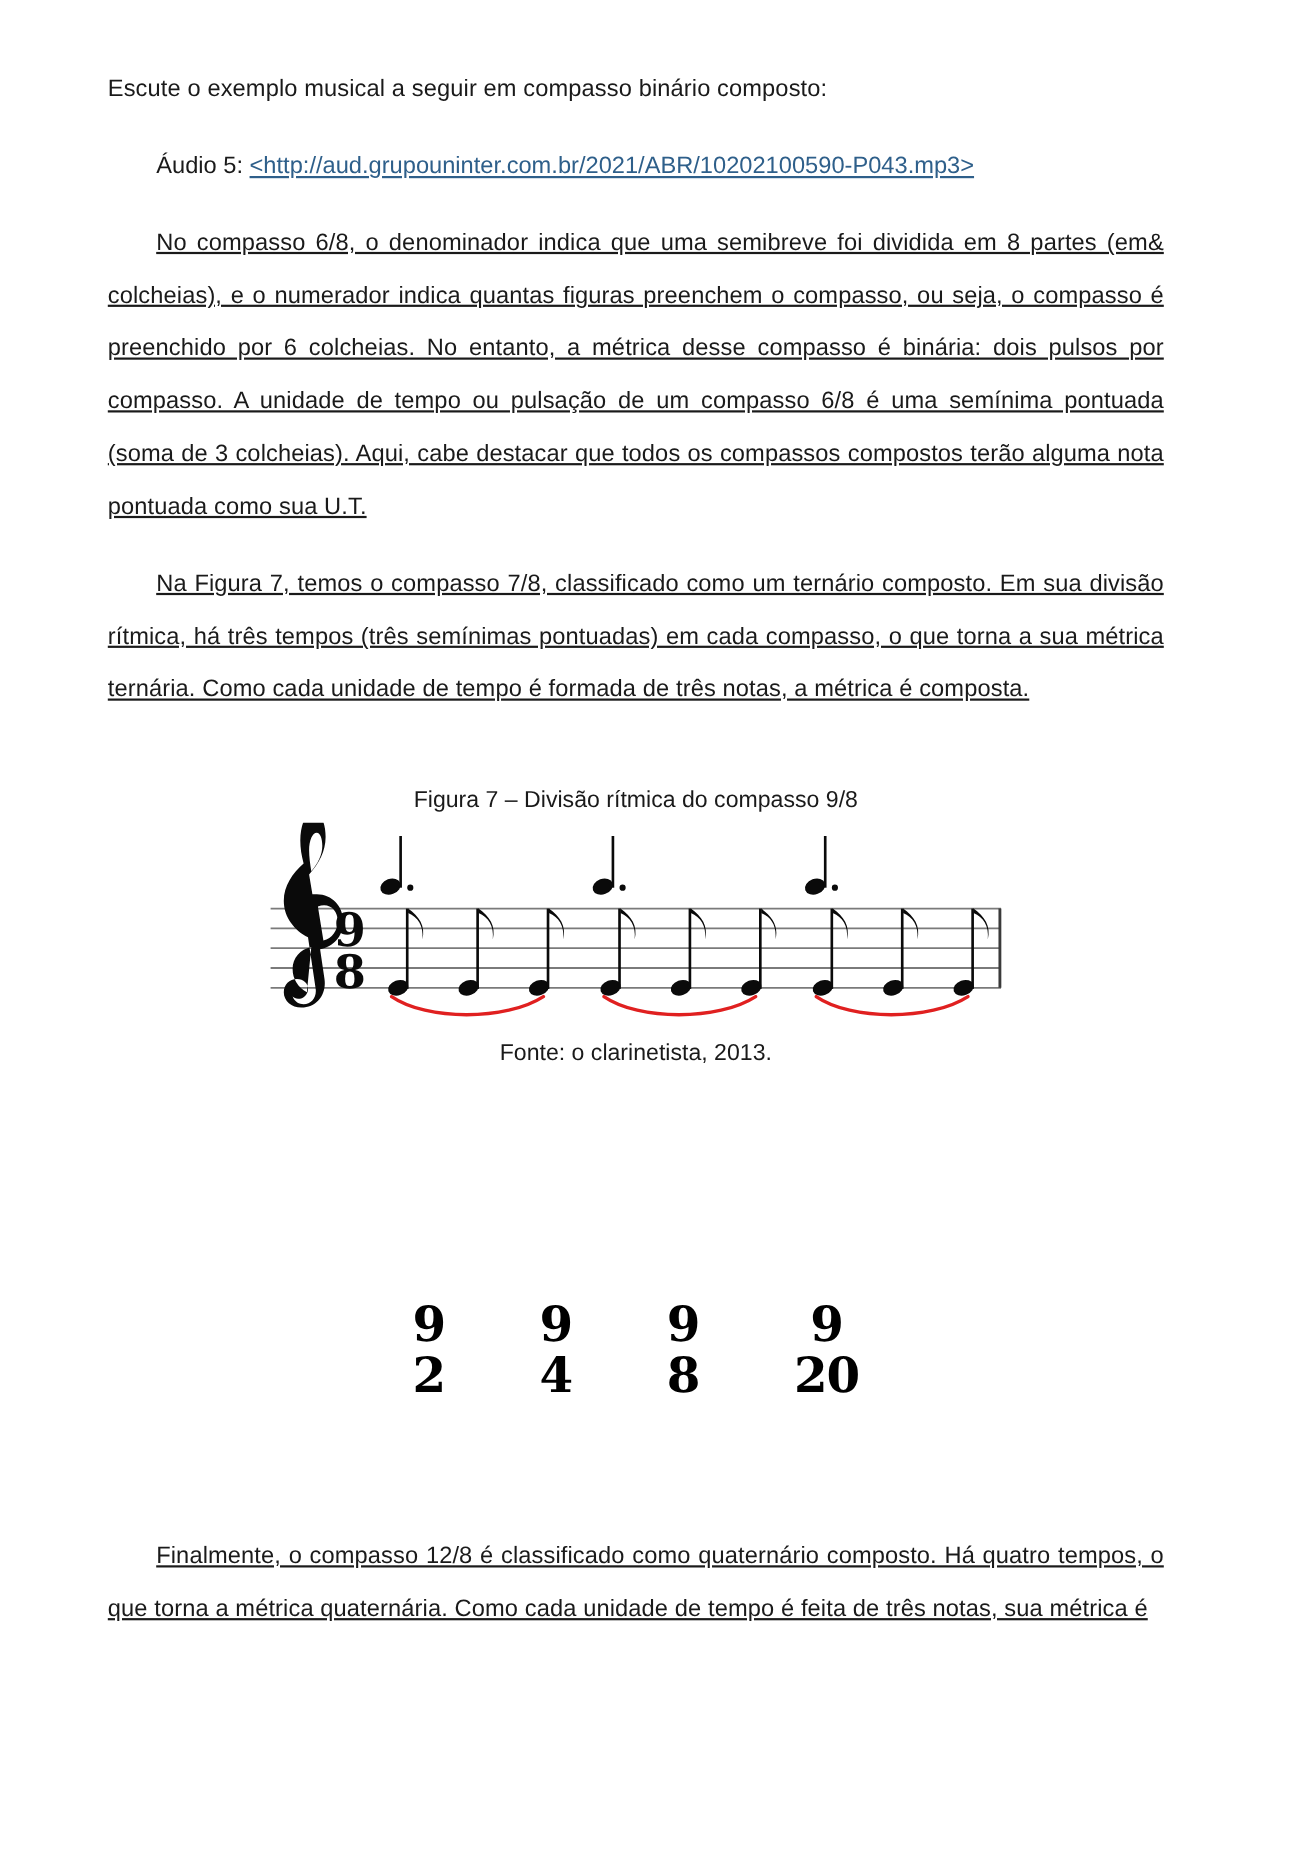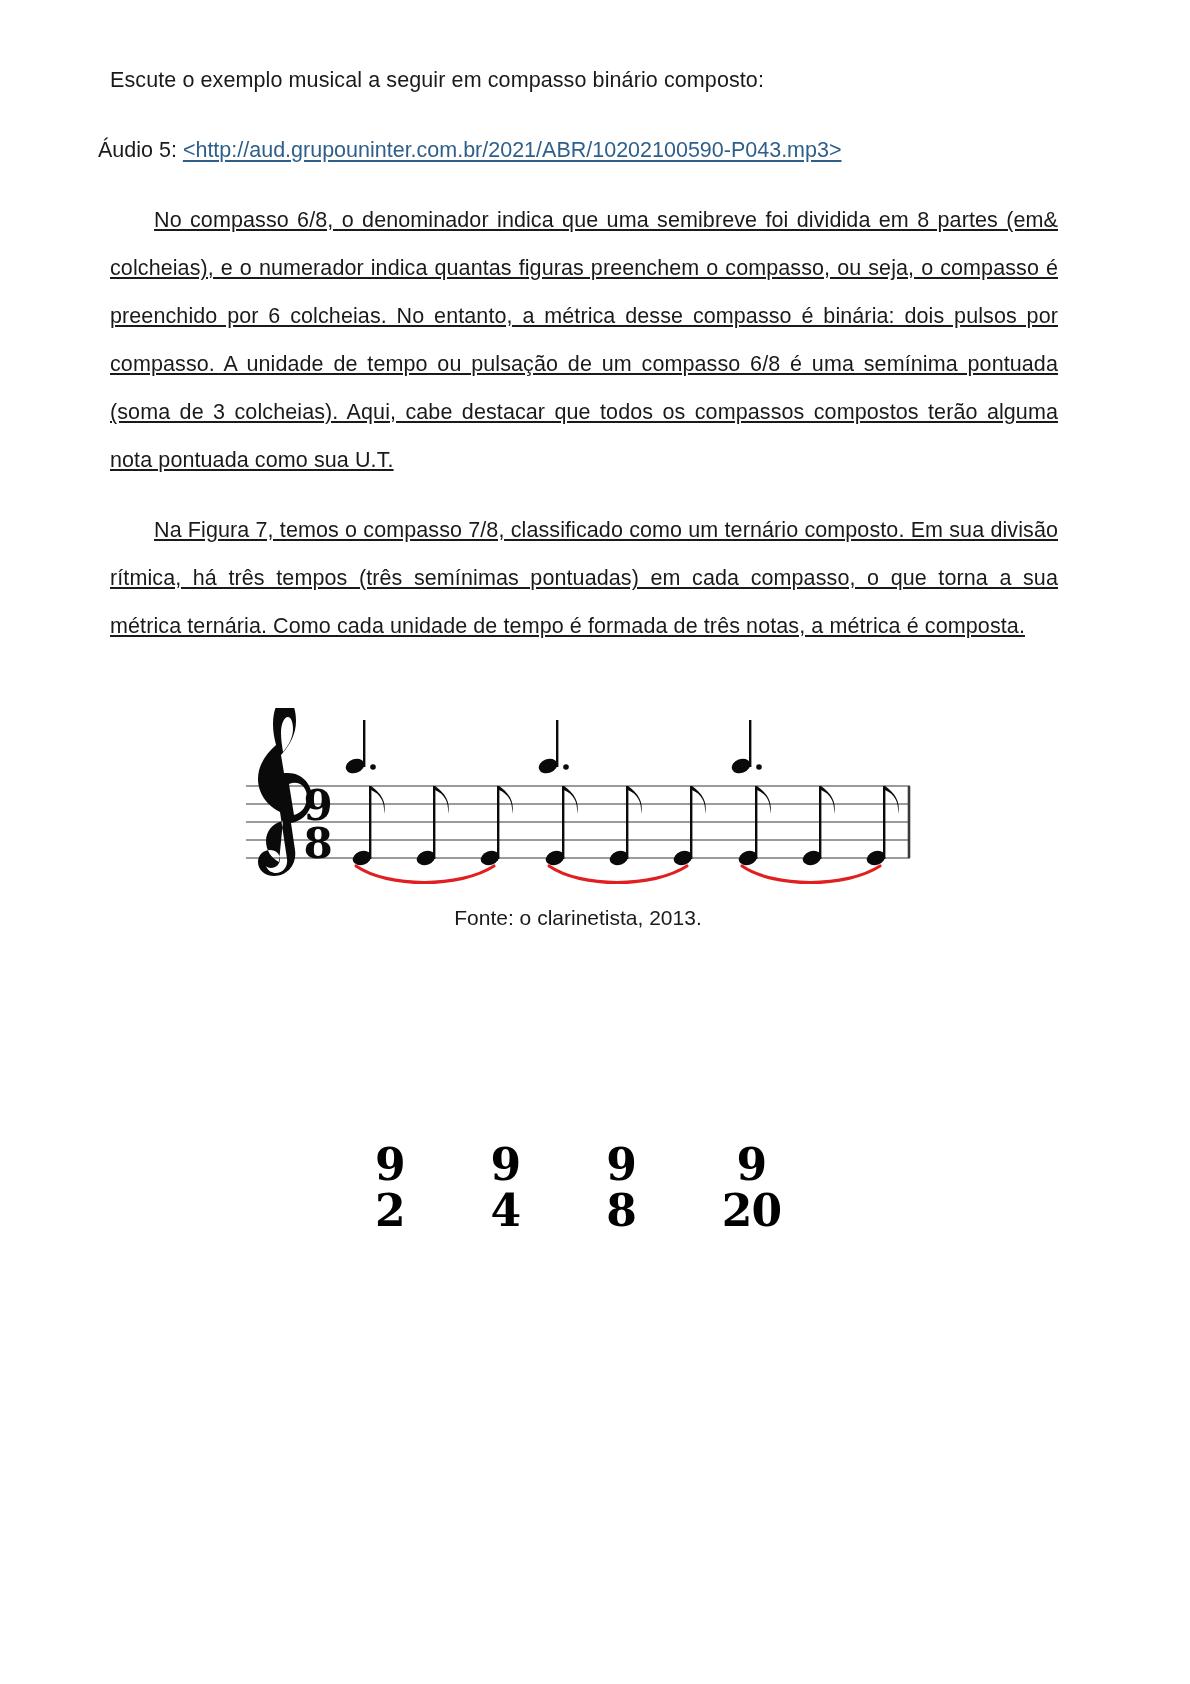--- a/index.html
+++ b/index.html
@@ -16,37 +16,38 @@
     color: #0d0d0d;
     overflow: hidden;
   }
   .content {
     position: absolute;
     left: 98px;
     top: 56px;
     width: 960px;
   }
   p.body {
-    margin: 0 0 0 12px;
+    margin: 0 0 0 0;
     font-size: 21.5px;
     line-height: 48px;
     text-align: justify;
     text-justify: inter-word;
     color: #1a1a1a;
     letter-spacing: 0.1px;
   }
   p.body.indent { text-indent: 44px; text-decoration: underline; }
   .spacer-sm { height: 22px; }
   .spacer-md { height: 44px; }
   .spacer-lg { height: 58px; }
 
   .audio-line {
     font-size: 21.5px;
     line-height: 48px;
     color: #1a1a1a;
+    margin-left: 44px;
   }
   .audio-link {
     color: #2e5f8a;
     text-decoration: underline;
     text-underline-offset: 3px;
   }
 
   .fig-caption {
     text-align: center;
     font-size: 21px;
@@ -101,20 +102,21 @@
     <div class="spacer-sm"></div>
 
     <p class="body indent">No compasso 6/8, o denominador indica que uma semibreve foi dividida em 8 partes (em&amp; colcheias), e o numerador indica quantas figuras preenchem o compasso, ou seja, o compasso é preenchido por 6 colcheias. No entanto, a métrica desse compasso é binária: dois pulsos por compasso. A unidade de tempo ou pulsação de um compasso 6/8 é uma semínima pontuada (soma de 3 colcheias). Aqui, cabe destacar que todos os compassos compostos terão alguma nota pontuada como sua U.T.</p>
 
     <div class="spacer-sm"></div>
 
     <p class="body indent">Na Figura 7, temos o compasso 7/8, classificado como um ternário composto. Em sua divisão rítmica, há três tempos (três semínimas pontuadas) em cada compasso, o que torna a sua métrica ternária. Como cada unidade de tempo é formada de três notas, a métrica é composta.</p>
 
     <div class="spacer-lg"></div>
 
+    <div class="fig-caption">Figura 7 – Divisão rítmica do compasso 9/8</div>
 
     <div class="staff-wrap">
       <svg class="staff-svg" width="680" height="190" viewBox="0 0 680 190" xmlns="http://www.w3.org/2000/svg">
 
         <g stroke="#7a7a7a" stroke-width="1.6">
           <line x1="8" y1="78" x2="672" y2="78"></line>
           <line x1="8" y1="96" x2="672" y2="96"></line>
           <line x1="8" y1="114" x2="672" y2="114"></line>
           <line x1="8" y1="132" x2="672" y2="132"></line>
           <line x1="8" y1="150" x2="672" y2="150"></line>
@@ -229,15 +231,16 @@
       </div>
       <div class="timesig">
         <span class="num">9</span>
         <span class="den">20</span>
       </div>
     </div>
 
     <div class="spacer-lg"></div>
     <div class="spacer-lg"></div>
 
+    <p class="body indent">Finalmente, o compasso 12/8 é classificado como quaternário composto. Há quatro tempos, o que torna a métrica quaternária. Como cada unidade de tempo é feita de três notas, sua métrica é</p>
 
   </div>
 </div>
 
 </body></html>

